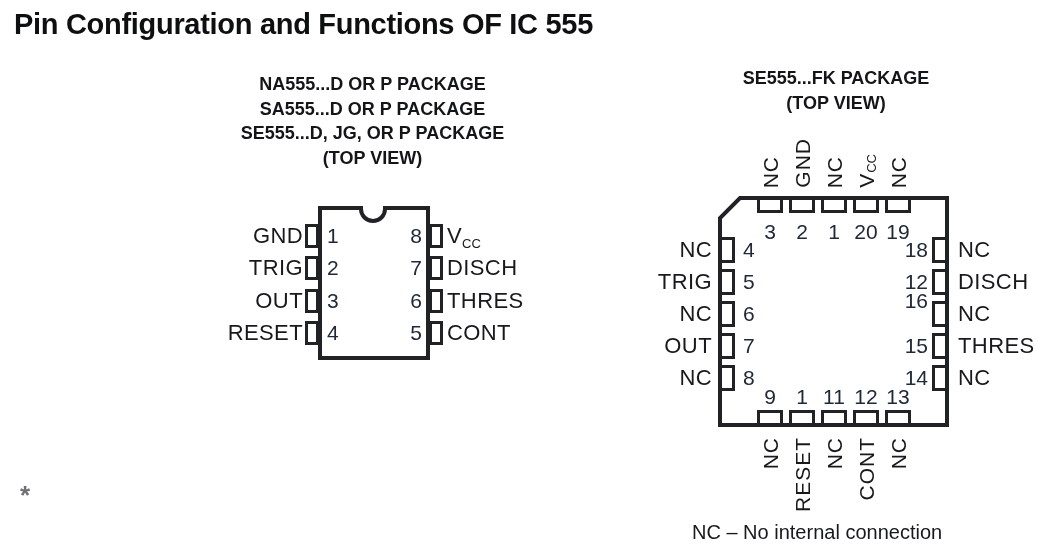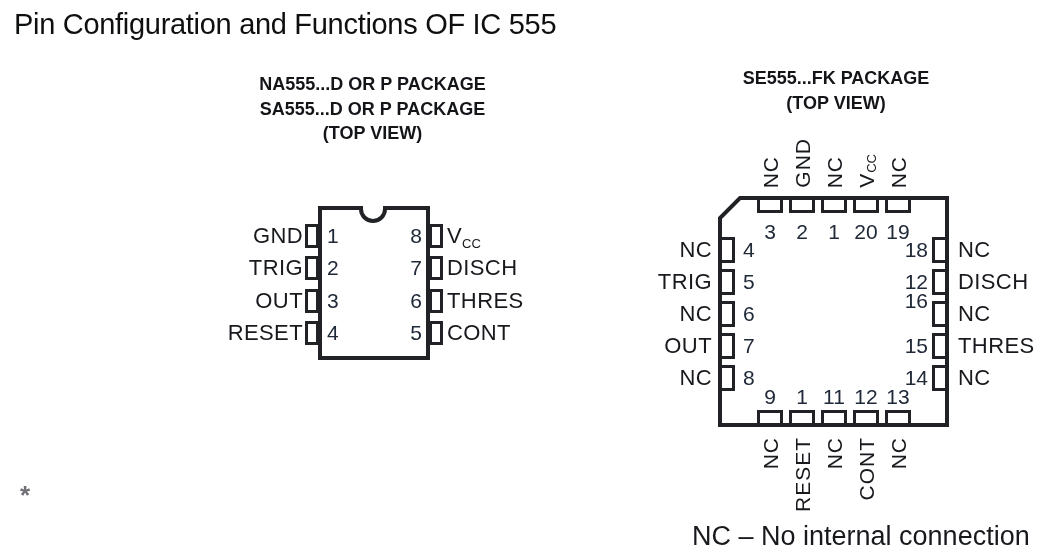--- a/index.html
+++ b/index.html
@@ -5,21 +5,21 @@
   * { box-sizing: border-box; margin: 0; padding: 0; }
   html,body { background:#fff; }
   .page {
     position: relative; width: 1045px; height: 557px;
     background: #fff; overflow: hidden;
     font-family: "Liberation Sans", sans-serif;
     --line:#212226; --ink:#17191d; --num:#202938;
   }
   h1.title {
     position:absolute; left:14px; top:8px;
-    font-size:29px; font-weight:normal; color:#0e0f10; letter-spacing:-0.3px;
+    font-size:29px; font-weight:bold; color:#0e0f10; letter-spacing:-0.3px;
     white-space:nowrap;
   }
   .pkg-header {
     position:absolute; text-align:center; font-weight:bold;
     font-size:18px; line-height:24.5px; color:#141519; white-space:nowrap;
   }
   .dip-body {
     position:absolute; left:318px; top:206px; width:112px; height:154px;
     border:4px solid var(--line); background:#fff;
   }
@@ -41,39 +41,40 @@
     letter-spacing:0.4px; white-space:nowrap;
   }
   .plabel sub, .vlabel sub { font-size:13px; letter-spacing:0; }
   .t-r { text-align:right; } .t-c { text-align:center; }
   .vlabel {
     position:absolute; writing-mode:vertical-rl; transform:rotate(180deg);
     font-size:21px; line-height:23px; color:var(--ink); letter-spacing:1px;
     white-space:nowrap;
   }
   .fk-note {
-    position:absolute; left:692px; top:521px; font-size:27px; color:var(--ink);
+    position:absolute; left:692px; top:521px; font-size:20px; color:var(--ink);
     white-space:nowrap;
   }
   .footnote {
     position:absolute; left:20px; top:480px; font-size:26px; font-weight:bold;
     color:#707076;
   }
   svg.fk-outline { position:absolute; left:716px; top:194px; }
 </style>
 </head>
 <body>
 
 <div class="page">
 
   <h1 class="title"><span>Pin Configuration and Functions</span> <span>OF IC 555</span></h1>
 
   <div class="pkg-header" style="left:185px; top:60px; width:375px;margin-top:12px;">
     <div>NA555...D OR P PACKAGE</div>
     <div>SA555...D OR P PACKAGE</div>
+    <div>SE555...D, JG, OR P PACKAGE</div>
     <div>(TOP VIEW)</div>
   </div>
 
   <div class="dip-body"></div>
   <div class="dip-notch"></div>
 
   <div class="stub stub-h" style="left:305px; top:224px;"></div>
   <div class="stub stub-h" style="left:305px; top:256px;"></div>
   <div class="stub stub-h" style="left:305px; top:289px;"></div>
   <div class="stub stub-h" style="left:305px; top:321px;"></div>

